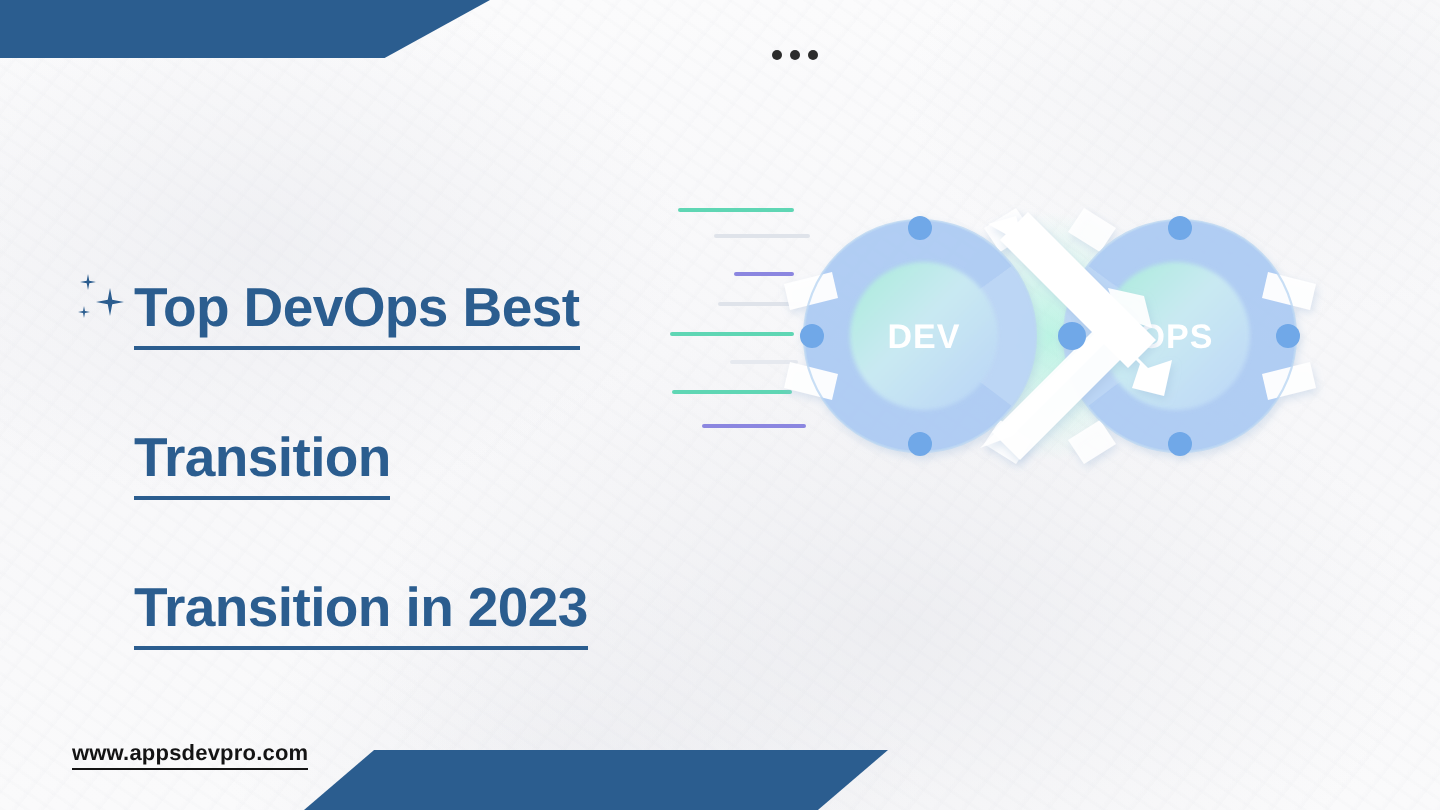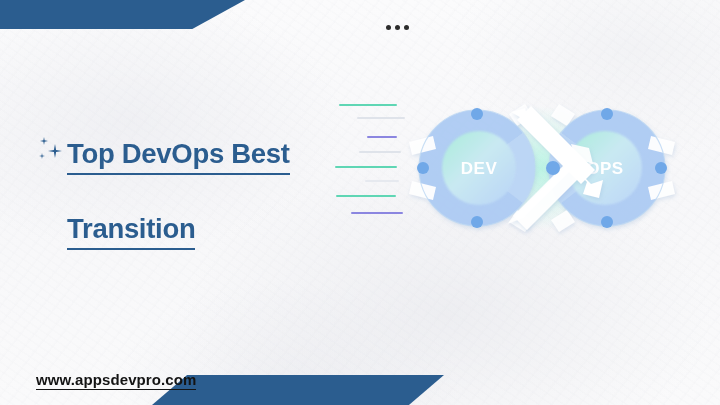--- a/index.html
+++ b/index.html
@@ -121,21 +121,21 @@
     max-width: 260px;
     border-bottom: 2px solid #2b5d8f;
     padding-bottom: 1px;
   }
 
   
   .site-url {
     position: absolute;
     left: 36px;
     top: 371px;
-    font-size: 15px;
+    font-size: 11px;
     font-weight: bold;
     color: #141414;
     letter-spacing: 0.1px;
     border-bottom: 1.2px solid #141414;
     padding-bottom: 1px;
   }
 
   
   .speedlines {
     position: absolute;
@@ -146,21 +146,21 @@
   }
   .sline {
     position: absolute;
     height: 2px;
     border-radius: 2px;
   }
 
   
   .devops {
     position: absolute;
-    left: 383px;
+    left: 366px;
     top: 76px;
     width: 318px;
     height: 180px;
     text-decoration: underline;
   }
   .devops svg { display: block; width: 100%; height: 100%; }
   .lbl {
     font-family: "Liberation Sans", sans-serif;
     font-weight: bold;
     font-size: 17px;
@@ -187,20 +187,21 @@
   <div class="sparkles">
     <span class="spark big"></span>
     <span class="spark mid"></span>
     <span class="spark small"></span>
   </div>
 
   <div class="title-block">
     <h1 class="title">
       <span class="title-line">Top DevOps Best</span>
       <span class="title-line">Transition</span>
+      <span class="title-line">Transition in 2023</span>
     </h1>
 
   </div>
 
   <div class="site-url">www.appsdevpro.com</div>
 
   <div class="speedlines">
       <span class="sline" style="background: rgb(95, 214, 180); width: 58px; top: 0px; left: 4px;"></span>
       <span class="sline" style="background: rgb(223, 227, 234); width: 48px; top: 13px; left: 22px;"></span>
       <span class="sline" style="background: rgb(139, 134, 224); width: 30px; top: 32px; left: 32px;"></span>

